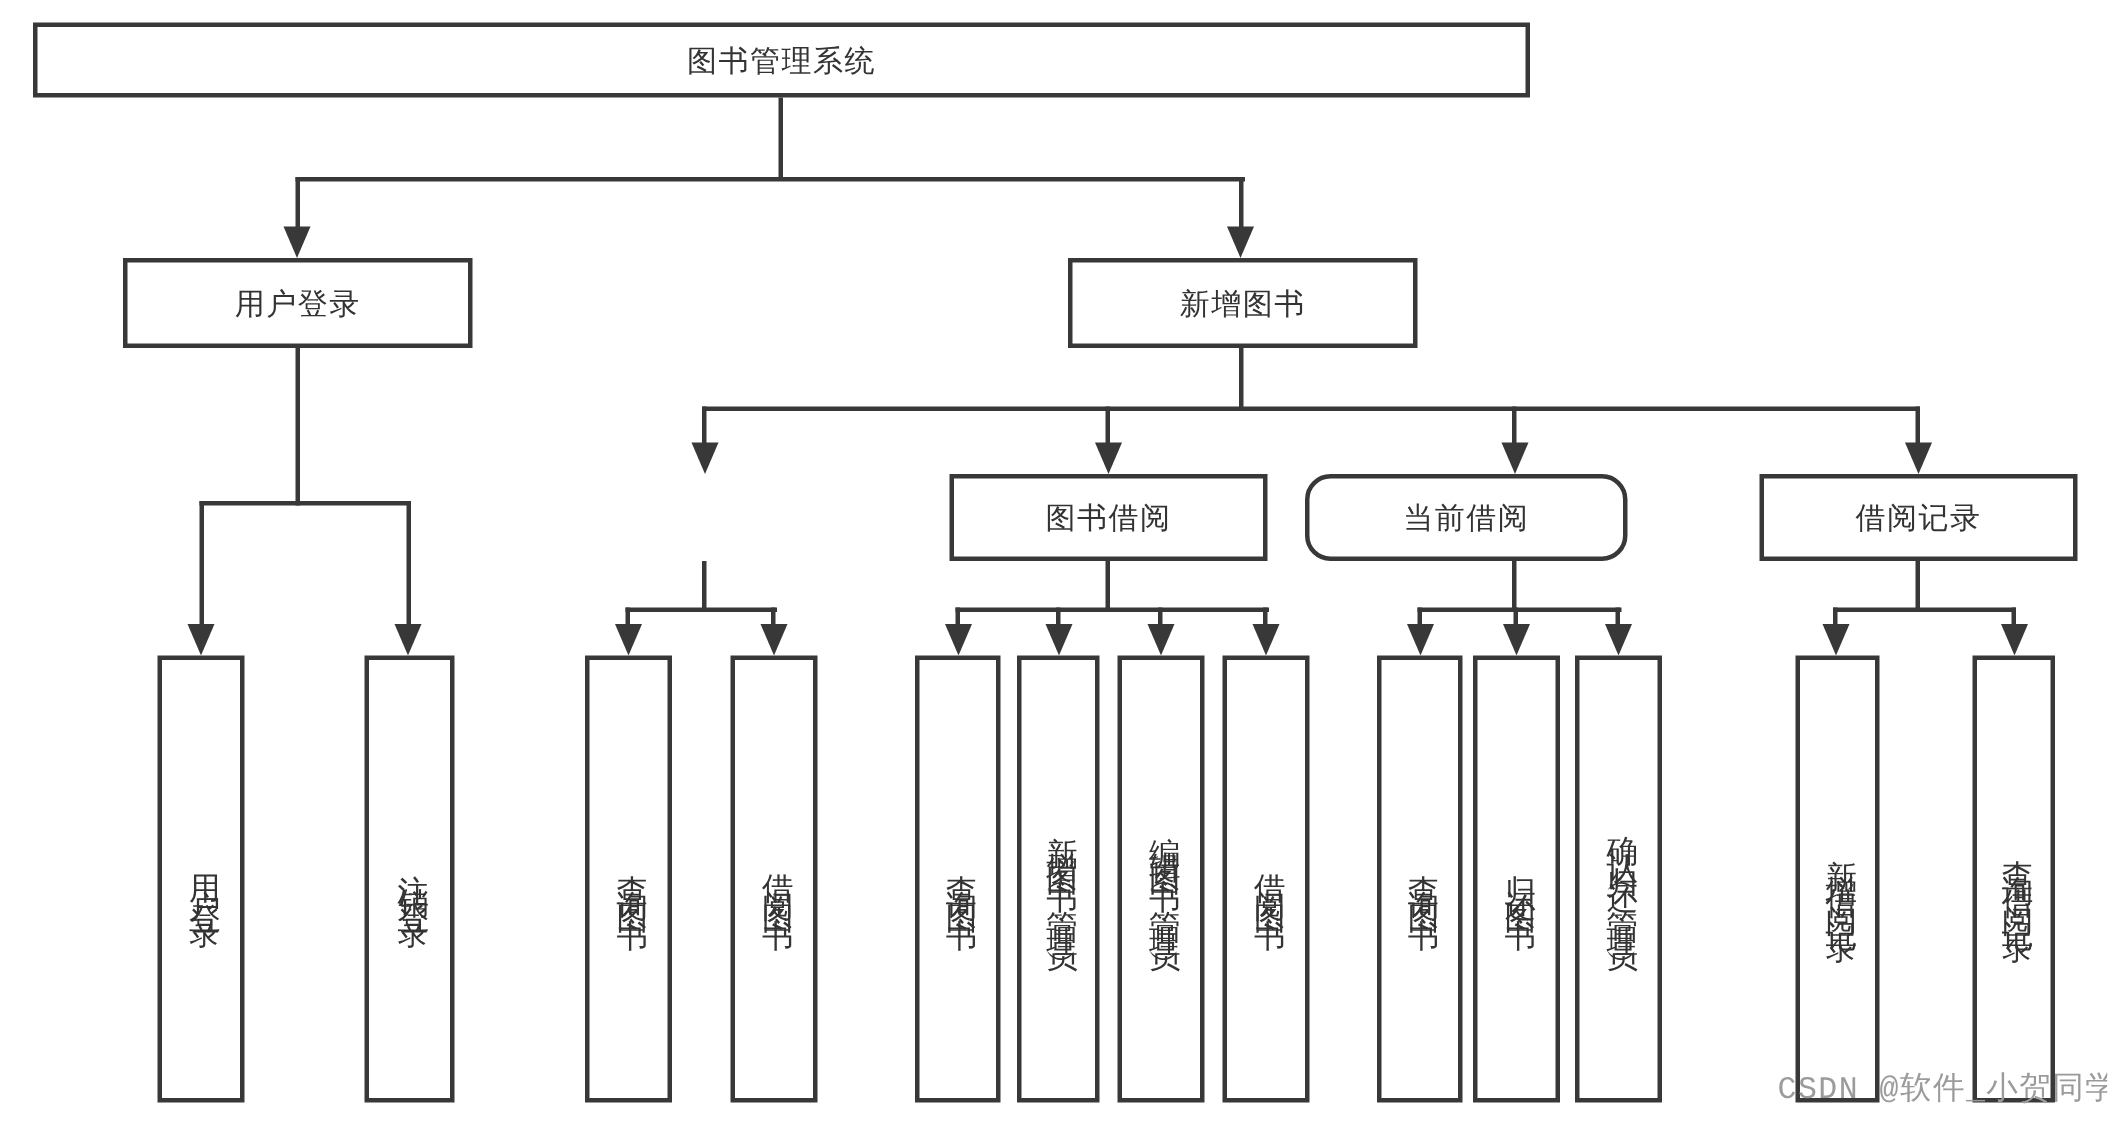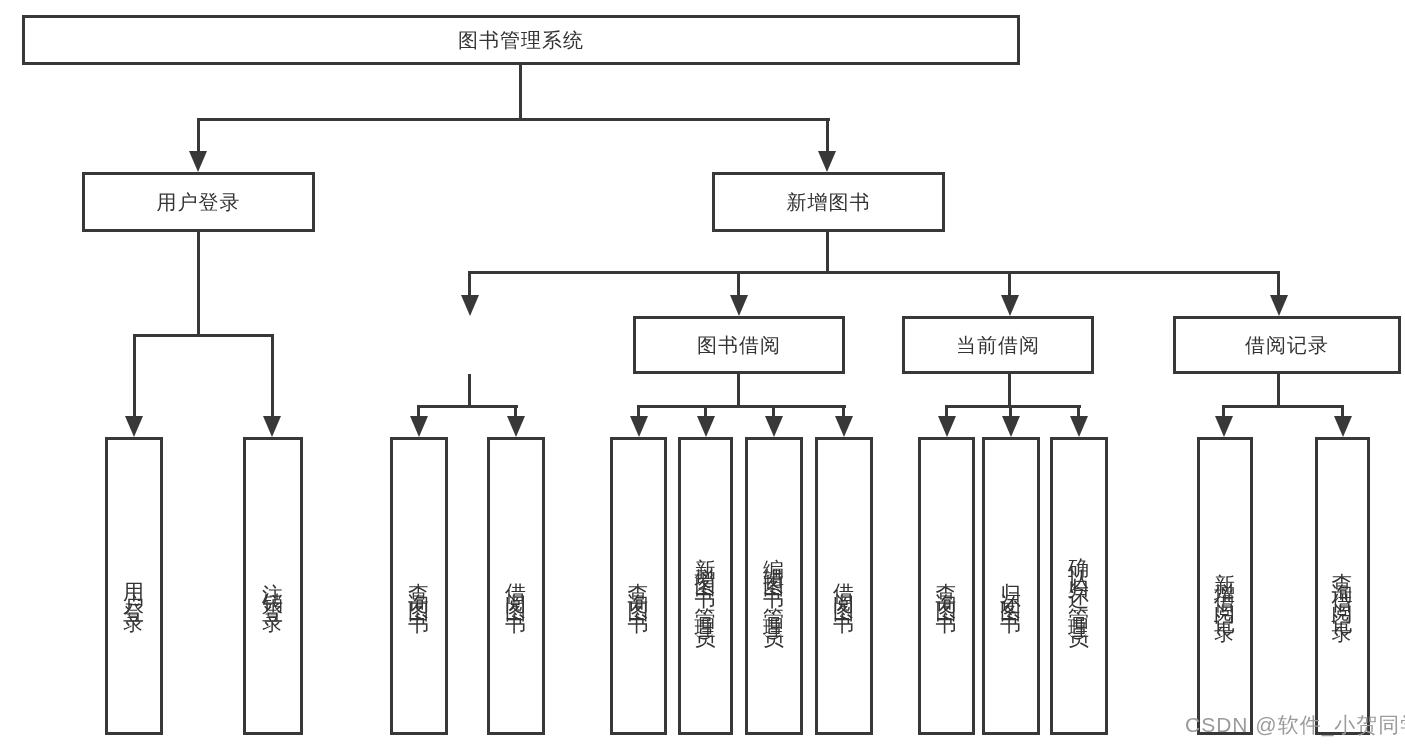--- a/index.html
+++ b/index.html
@@ -1,20 +1,20 @@
 <!DOCTYPE html>
 <html><head>
 <meta charset="utf-8">
 <style>
   html,body{margin:0;padding:0;background:#fff;}
   #canvas{
     position:relative;
     width:1405px;height:747px;
     background:#ffffff;
-    font-family:Liberation Sans, sans-serif;
+    font-family:Liberation Mono, monospace;
     overflow:hidden;
   }
   .node{
     position:absolute;
     box-sizing:border-box;
     border:3px solid #383838;
     background:#ffffff;
     display:flex;
     align-items:center;
     justify-content:center;
@@ -84,24 +84,24 @@
   <div class="v" style="left:1008px;top:271px;height:27px;"></div>
   <div class="v" style="left:1277px;top:271px;height:27px;"></div>
   <div class="a" style="left:461px;top:295px;"></div>
   <div class="a" style="left:730px;top:295px;"></div>
   <div class="a" style="left:1001px;top:295px;"></div>
   <div class="a" style="left:1270px;top:295px;"></div>
 
   <div class="node" style="left:633px;top:316px;width:212px;height:58px;">
     <span class="hlabel">图书借阅</span>
   </div>
-  <div class="node" style="left:902px;top:316px;width:192px;height:58px;">
+  <div class="node" style="left:870px;top:316px;width:215px;height:58px;border-radius:17px;">
     <span class="hlabel">当前借阅</span>
   </div>
-  <div class="node" style="left:1173px;top:316px;width:228px;height:58px;">
+  <div class="node" style="left:1173px;top:316px;width:212px;height:58px;">
     <span class="hlabel">借阅记录</span>
   </div>
 
   <div class="v" style="left:468px;top:374px;height:34px;"></div>
   <div class="h" style="left:417px;top:405px;width:101px;"></div>
   <div class="v" style="left:417px;top:405px;height:14px;"></div>
   <div class="v" style="left:514px;top:405px;height:14px;"></div>
   <div class="a" style="left:410px;top:416px;"></div>
   <div class="a" style="left:507px;top:416px;"></div>
 

